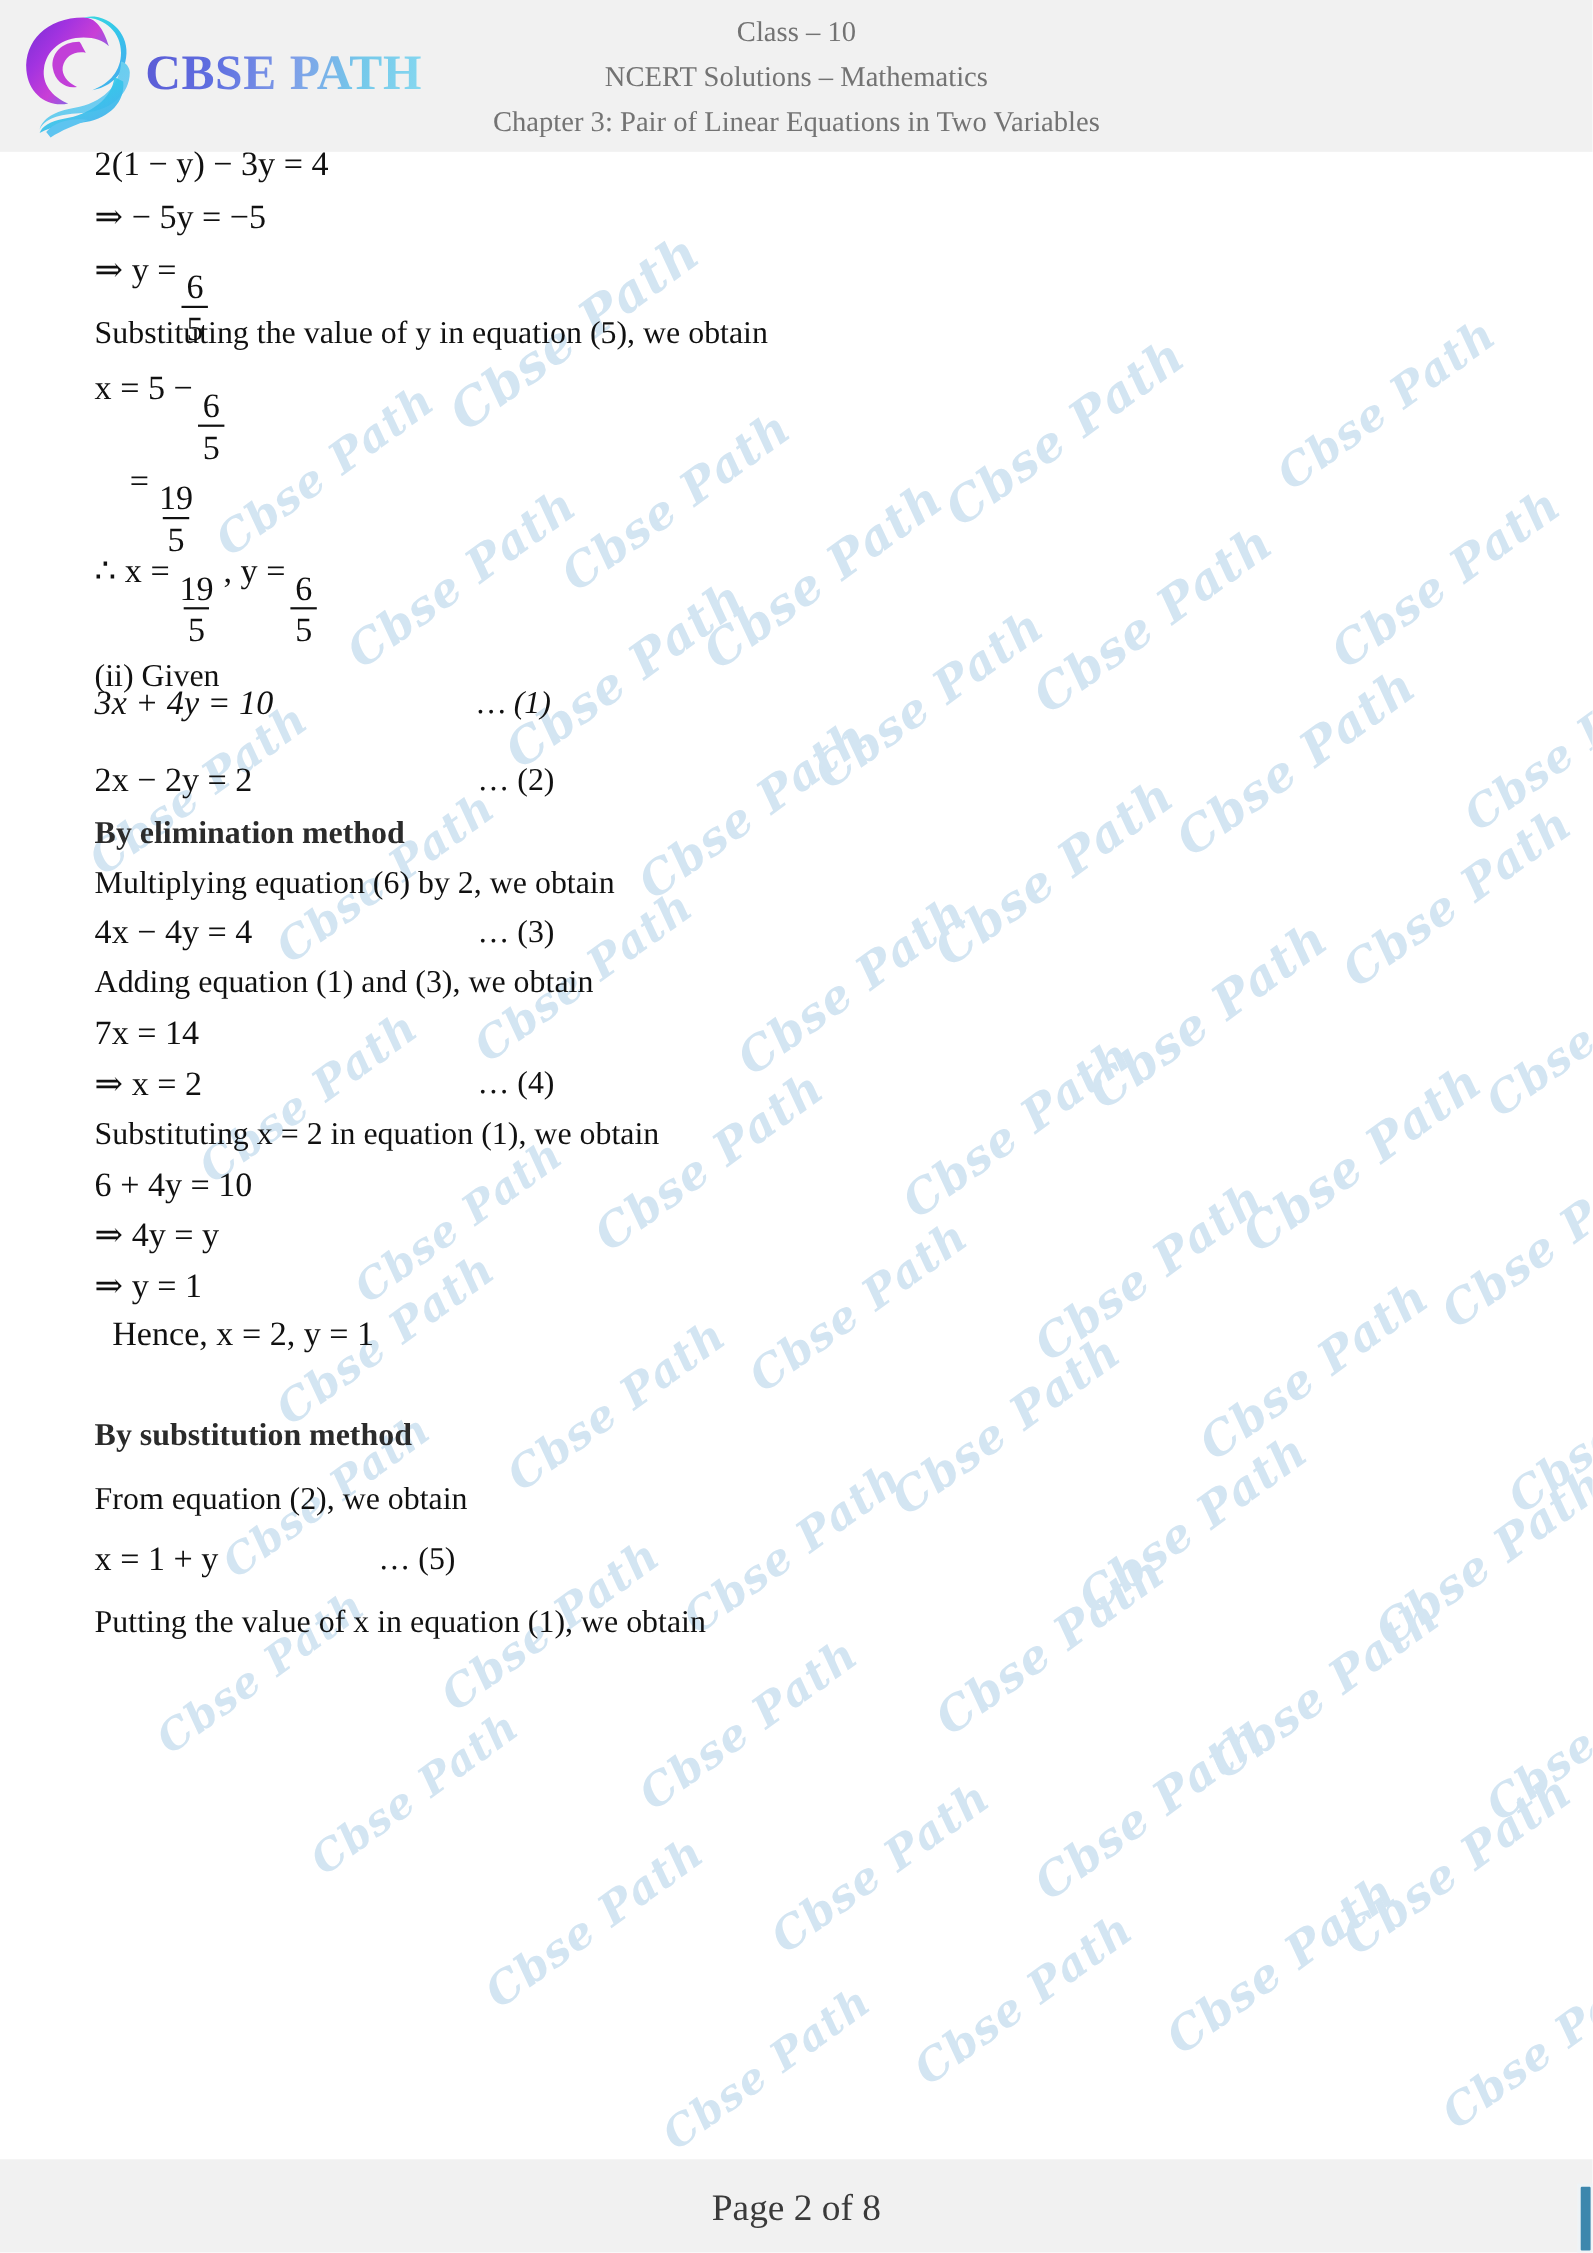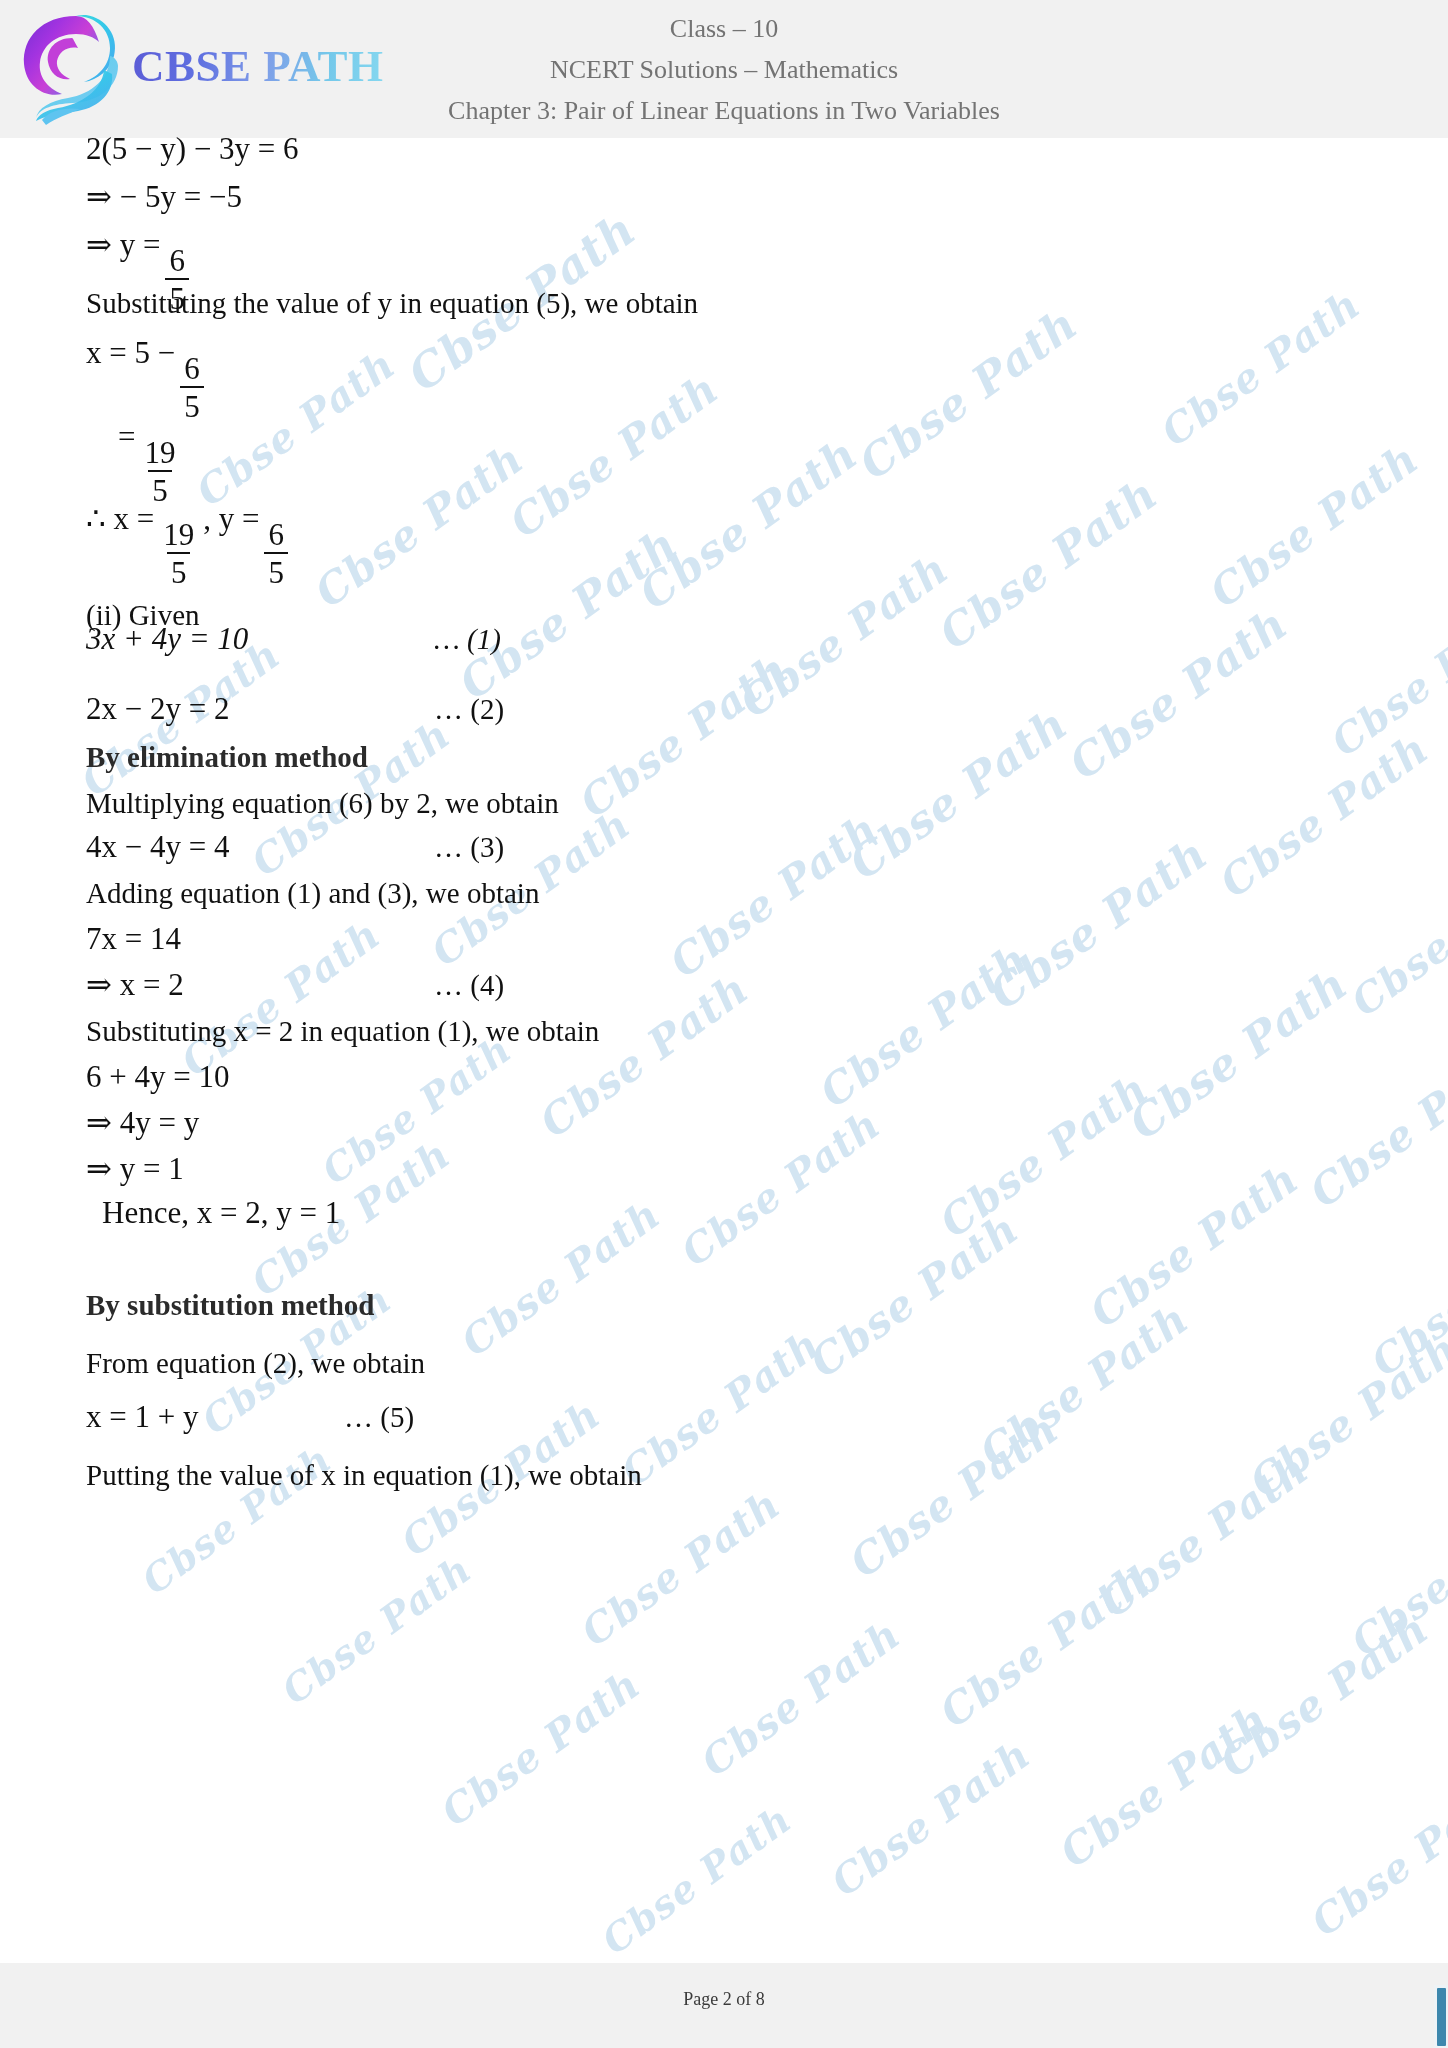--- a/index.html
+++ b/index.html
@@ -148,21 +148,21 @@
     height: 85px;
     background: #f1f1f1;
     z-index: 3;
   }
   #footer-text {
     position: absolute;
     left: 0; top: 26px;
     width: 1448px;
     text-align: center;
     font-family: "Liberation Serif", "DejaVu Serif", serif;
-    font-size: 18px;
+    font-size: 34px;
     color: #3a3a3a;
   }
 
   
   #scrollbar-track {
     position: absolute;
     right: 0; top: 1985px;
     width: 14px; height: 63px;
     background: #eef3f6;
     z-index: 9;
@@ -279,21 +279,21 @@
       <div class="wm" style="left: 1240px; top: 1600px; font-size: 42px; color: rgb(211, 229, 242); transform: rotate(-36deg);">Cbse Path</div>
       <div class="wm" style="left: 460px; top: 1650px; font-size: 40px; color: rgb(211, 229, 242); transform: rotate(-36deg);">Cbse Path</div>
       <div class="wm" style="left: 1080px; top: 1690px; font-size: 42px; color: rgb(211, 229, 242); transform: rotate(-36deg);">Cbse Path</div>
       <div class="wm" style="left: 850px; top: 1720px; font-size: 40px; color: rgb(211, 229, 242); transform: rotate(-36deg);">Cbse Path</div>
       <div class="wm" style="left: 1330px; top: 1760px; font-size: 40px; color: rgb(211, 229, 242); transform: rotate(-36deg);">Cbse Path</div>
       <div class="wm" style="left: 620px; top: 1780px; font-size: 38px; color: rgb(211, 229, 242); transform: rotate(-36deg);">Cbse Path</div>
     </div>
 
   <div id="content">
 
-    <div class="ln math" style="top:-6px;">2(5 − y) − 3y = 6</div>
+    <div class="ln math" style="top:-6px;">2(1 − y) − 3y = 4</div>
 
     <div class="ln math" style="top:42px;">⇒ − 5y = −5</div>
 
     <div class="ln math" style="top:90px;">
       <span>⇒ y =</span><span class="frac">
           <span class="num">6</span>
           <span class="den">5</span>
         </span>
     </div>
 

